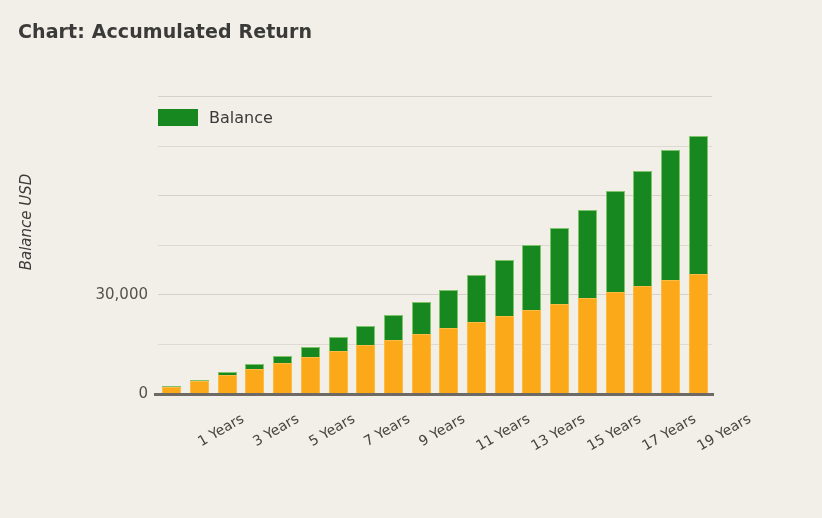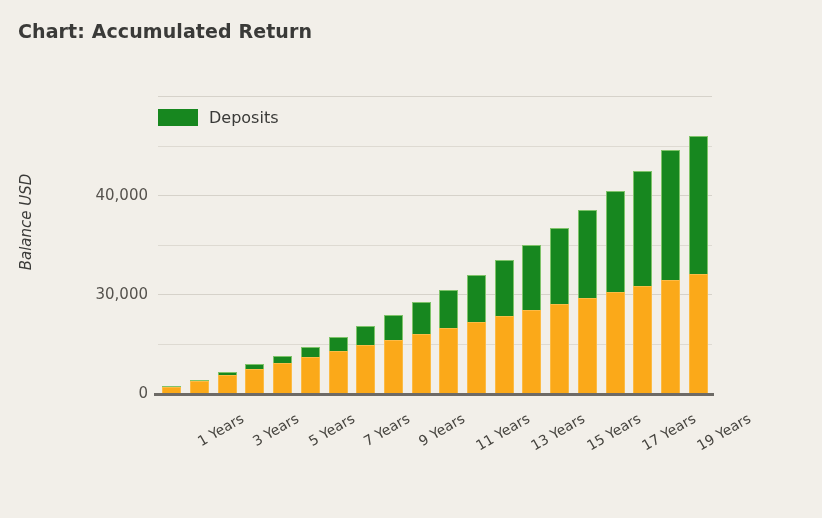--- a/index.html
+++ b/index.html
@@ -78,21 +78,20 @@
 </head>
 <body>
 
 <div id="chart-area">
 
   <div id="page-title">Chart: Accumulated Return</div>
 
   <div id="y-axis-labels">
       <div class="ytick-label" style="top: 385px;">0</div>
       <div class="ytick-label" style="top: 286px;">30,000</div>
-      <div class="ytick-label" style="top: 187px;">40,000</div>
     </div>
   <div id="y-axis-title">Balance USD</div>
 
   <div id="gridlines">
       <div class="gridline major" style="top: 385px;"></div>
       <div class="gridline" style="top: 335.5px;"></div>
       <div class="gridline major" style="top: 286px;"></div>
       <div class="gridline" style="top: 236.5px;"></div>
       <div class="gridline major" style="top: 187px;"></div>
       <div class="gridline" style="top: 137.5px;"></div>
@@ -193,17 +192,17 @@
       <div class="xtick-label" style="left: 464.85px; top: 6px;">11 Years</div>
       <div class="xtick-label" style="left: 520.25px; top: 6px;">13 Years</div>
       <div class="xtick-label" style="left: 575.65px; top: 6px;">15 Years</div>
       <div class="xtick-label" style="left: 631.05px; top: 6px;">17 Years</div>
       <div class="xtick-label" style="left: 686.45px; top: 6px;">19 Years</div>
     </div>
 
   <div id="legend">
       <div class="legend-item">
         <span class="legend-swatch interest" style="background: rgb(23, 135, 31);"></span>
-        <span class="legend-label">Deposits</span>
+        <span class="legend-label">Balance</span>
       </div>
     </div>
 
 </div>
 
 </body></html>

